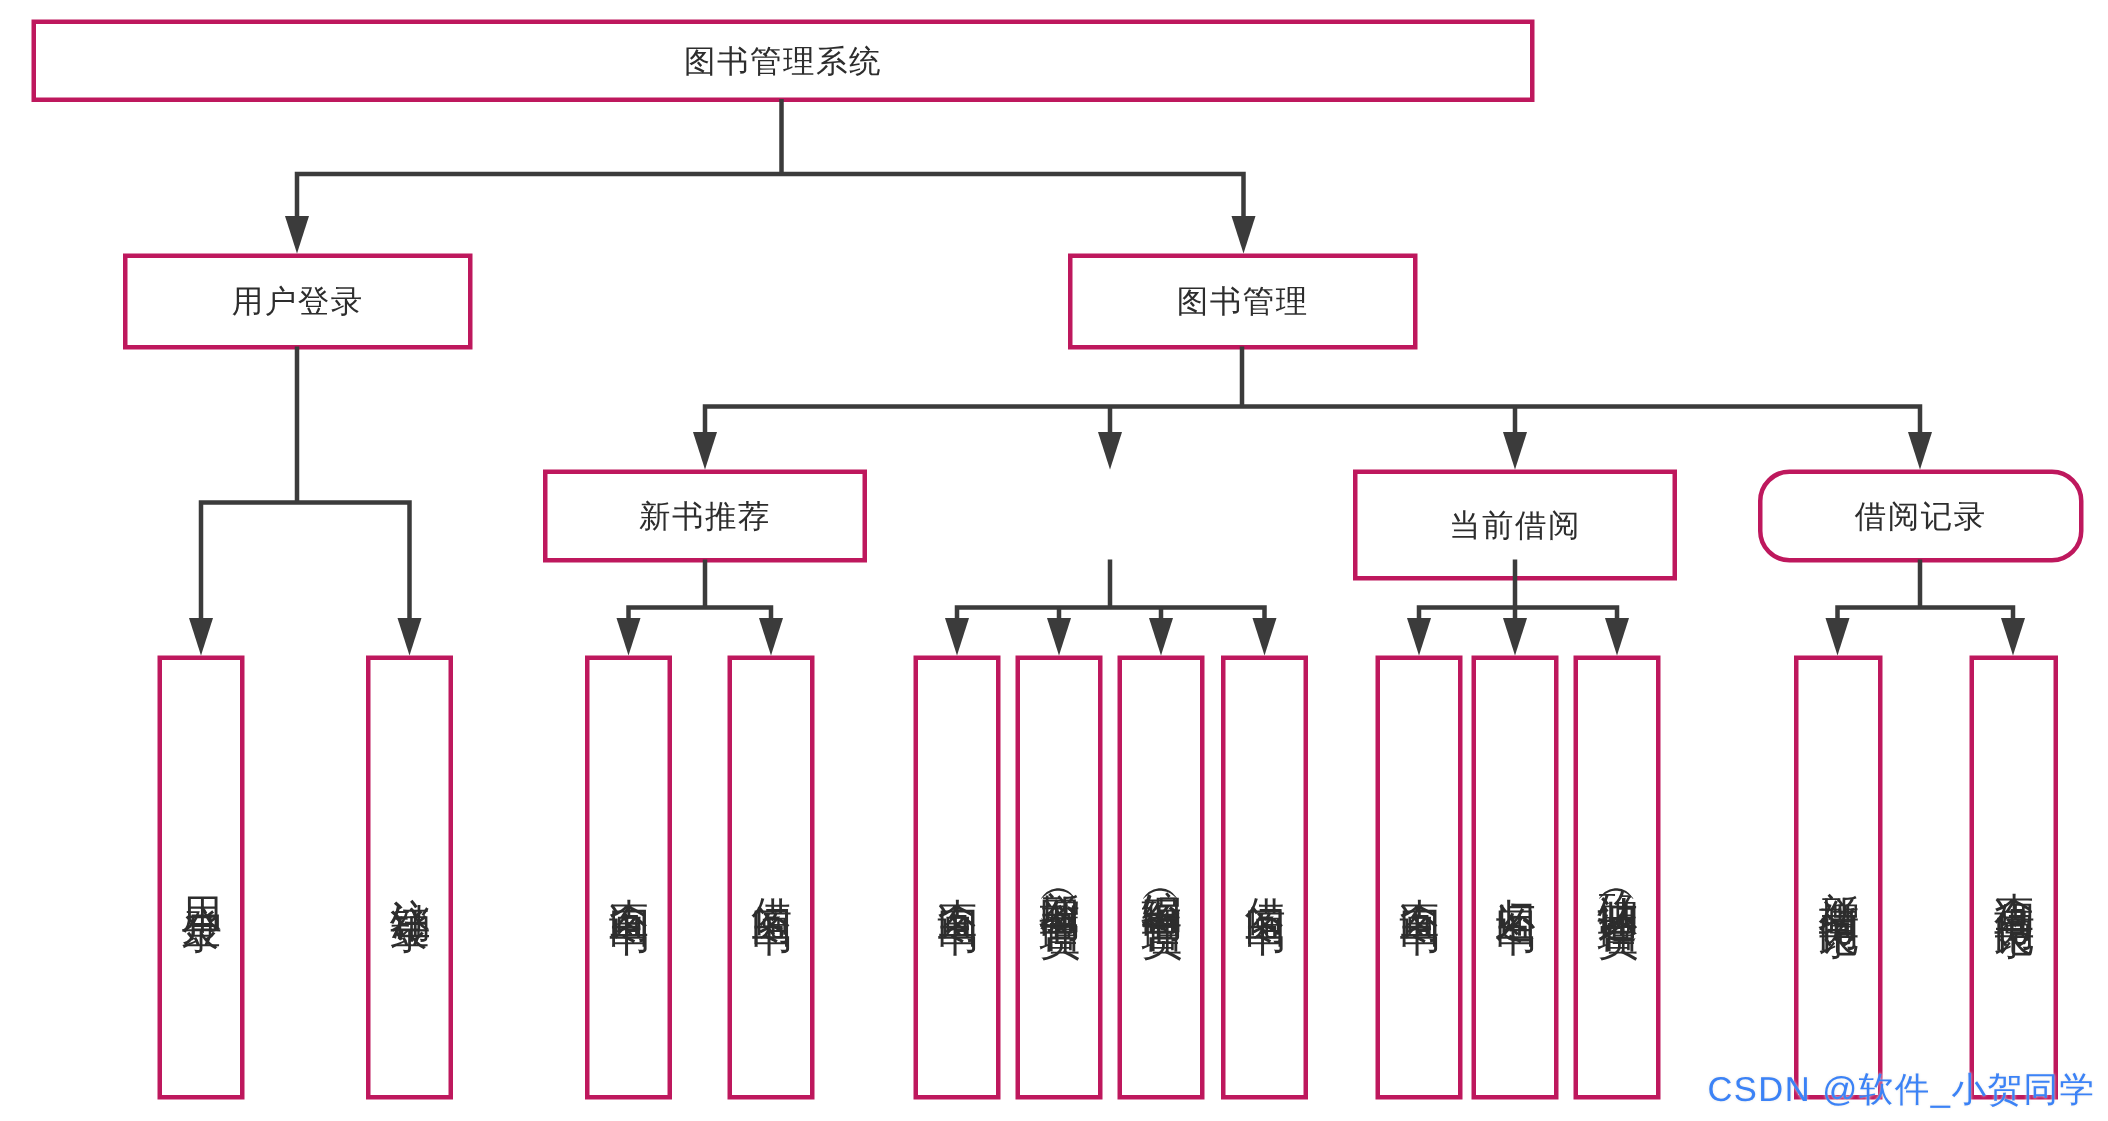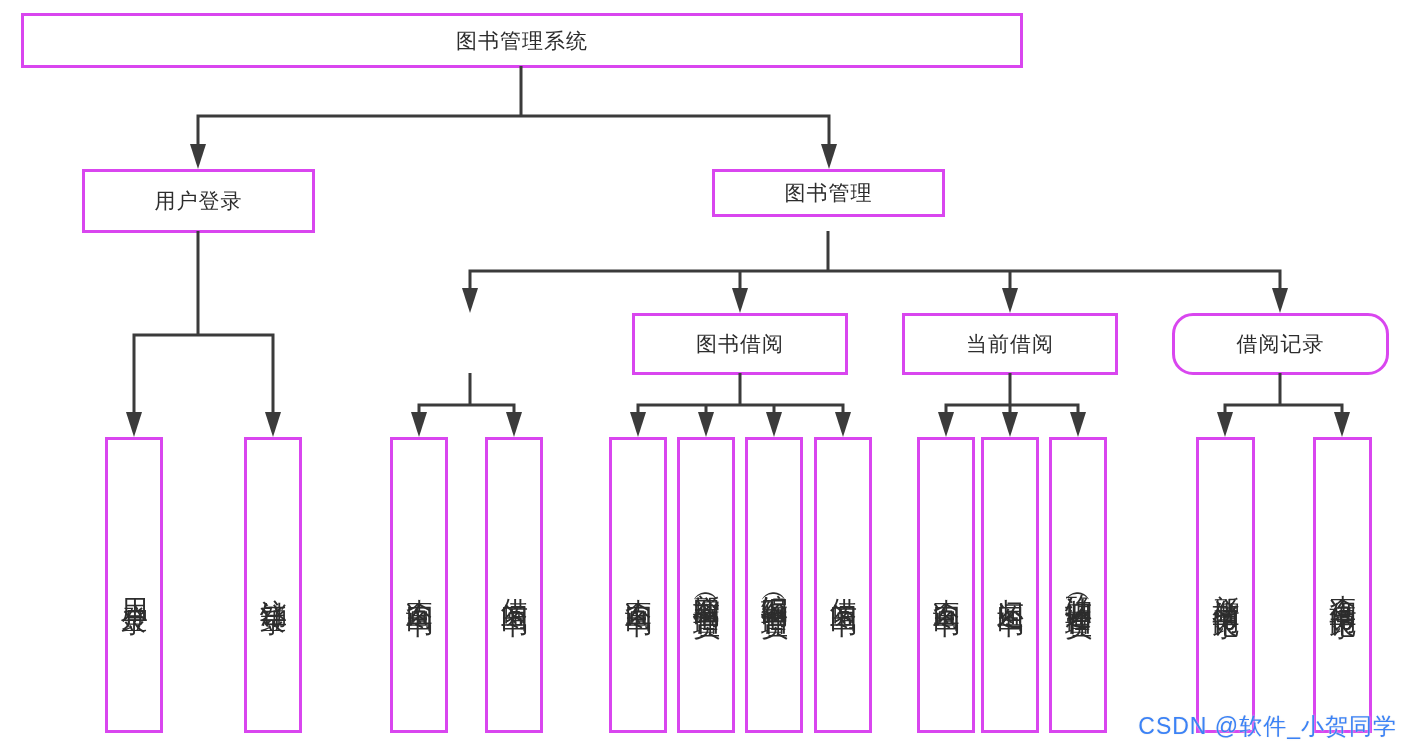--- a/index.html
+++ b/index.html
@@ -7,21 +7,21 @@
     position: relative;
     width: 1405px;
     height: 747px;
     background: #ffffff;
     font-family: "Liberation Sans", sans-serif;
     overflow: hidden;
   }
   .node {
     position: absolute;
     box-sizing: border-box;
-    border: 3px solid #d946ef;
+    border: 3px solid #be185d;
     background: #ffffff;
     color: #2d2d2d;
     display: flex;
     align-items: center;
     justify-content: center;
   }
   .hnode { font-size: 21px; letter-spacing: 1px; }
   .vnode { font-size: 27px; }
   .vnode .vtext {
     writing-mode: vertical-rl;
@@ -96,28 +96,28 @@
     </g>
   </svg>
 
   <div class="node hnode" style="left:21px; top:13px; width:1002px; height:55px;">
     <span>图书管理系统</span>
   </div>
 
   <div class="node hnode" style="left:82px; top:169px; width:233px; height:64px;">
     <span>用户登录</span>
   </div>
-  <div class="node hnode" style="left:712px; top:169px; width:233px; height:48px;">
+  <div class="node hnode" style="left:712px; top:169px; width:233px; height:64px;">
     <span>图书管理</span>
   </div>
 
-  <div class="node hnode" style="left:632px; top:313px; width:216px; height:62px;">
-    <span>图书借阅</span>
+  <div class="node hnode" style="left:362px; top:313px; width:216px; height:62px;">
+    <span>新书推荐</span>
   </div>
-  <div class="node hnode" style="left:902px; top:313px; width:216px; height:62px;">
+  <div class="node hnode" style="left:902px; top:313px; width:216px; height:74px;">
     <span>当前借阅</span>
   </div>
   <div class="node hnode" style="left:1172px; top:313px; width:217px; height:62px;border-radius:21px;">
     <span>借阅记录</span>
   </div>
 
   <div class="node vnode" style="left:105px; top:437px; width:58px; height:296px;">
     <span class="vtext">用户登录</span>
   </div>
   <div class="node vnode" style="left:244px; top:437px; width:58px; height:296px;">

